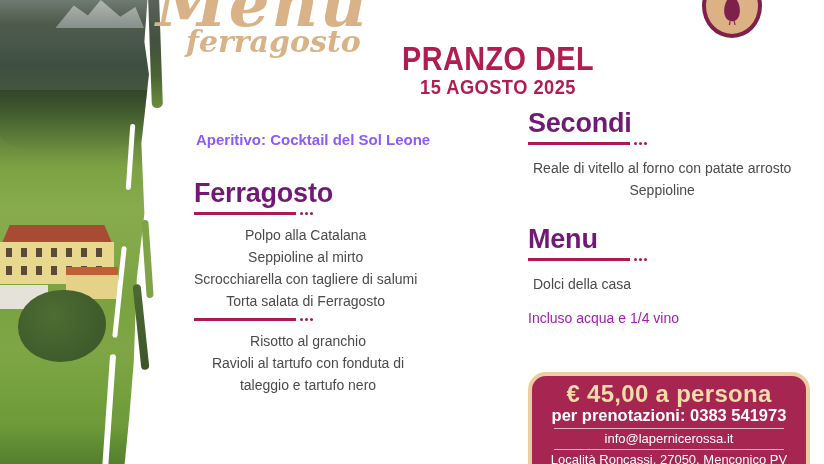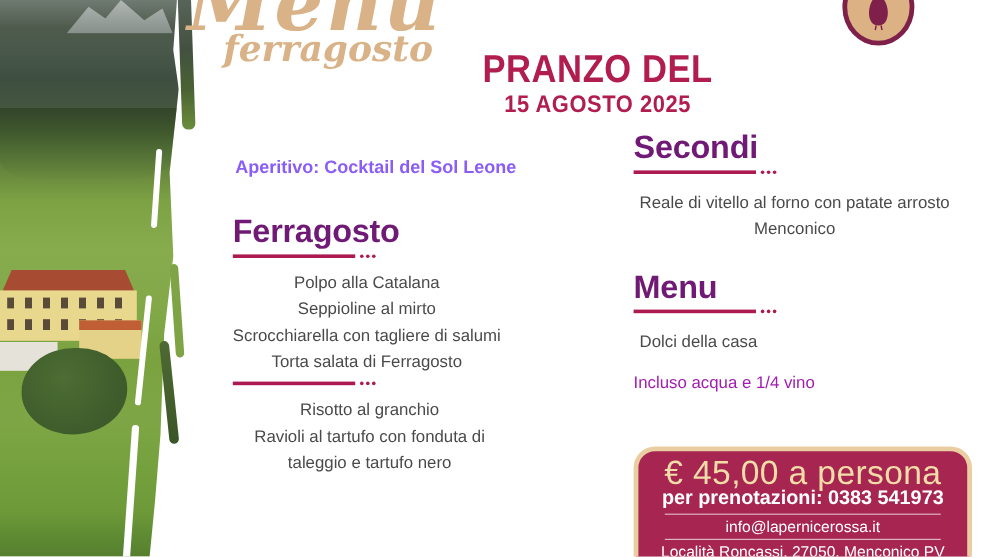--- a/index.html
+++ b/index.html
@@ -110,21 +110,21 @@
   .sec-secondi  { position:absolute; left:528px; top:108px; }
   .sec-dolci    { position:absolute; left:528px; top:224px; }
   .note { position:absolute; left:528px; top:310px; font-size:14px; color:#a21caf; }
 
   
   .booking-box {
     position:absolute; left:528px; top:372px; width:282px; height:114px;
     background:#a62551; border:4px solid #eacda0; border-radius:18px;
     text-align:center; color:#ffffff; padding-top:5px;
   }
-  .booking-box .price { font-size:28px; font-weight:400; color:#f2dca8; line-height:25px; letter-spacing:.3px; }
+  .booking-box .price { font-size:24px; font-weight:700; color:#f2dca8; line-height:25px; letter-spacing:.3px; }
   .booking-box .phone-line { font-size:16.5px; font-weight:700; line-height:19px; white-space:nowrap; }
   .booking-box .divider { height:1px; background:rgba(255,255,255,.65); margin:3px 22px 3px; }
   .booking-box .email   { font-size:13px; line-height:14px; }
   .booking-box .address { font-size:13px; line-height:14px; }
 </style>
 </head>
 <body>
 
 <div class="page">
 
@@ -189,21 +189,21 @@
     </ul>
   </section>
 
   <section class="menu-sec right sec-secondi">
     <h2>Secondi</h2>
     <div class="rule">
         <span class="dots"></span>
       </div>
     <ul>
       <li>Reale di vitello al forno con patate arrosto</li>
-      <li>Menconico</li>
+      <li>Seppioline</li>
     </ul>
   </section>
 
   <section class="menu-sec right sec-dolci">
     <h2>Menu</h2>
     <div class="rule">
         <span class="dots"></span>
       </div>
     <ul>
       <li>Dolci della casa</li>

